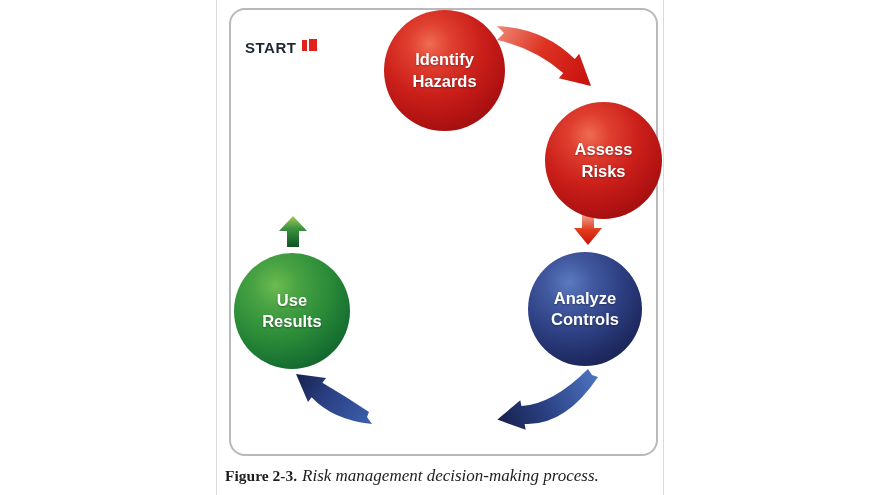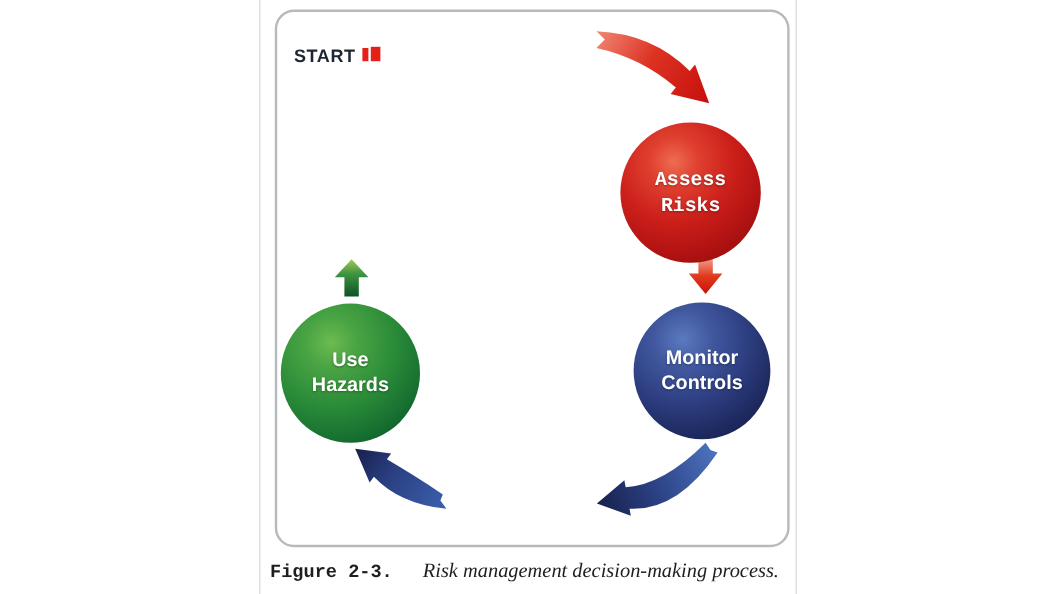--- a/index.html
+++ b/index.html
@@ -77,51 +77,50 @@
   .sphere.red {
     background: radial-gradient(circle at 38% 28%, #ee6c52 0%, #e04030 18%, #cb1f1a 45%, #b01212 70%, #850b0b 100%);
   }
   .sphere.green {
     background: radial-gradient(circle at 36% 28%, #6cbb50 0%, #48a343 20%, #2a8b38 48%, #177031 72%, #0b4a21 100%);
   }
   .sphere.blue {
     background: radial-gradient(circle at 36% 27%, #5b7ac0 0%, #41589f 22%, #2c3d7f 50%, #1e2a60 72%, #121a40 100%);
   }
   .pos-identify { left: 167px; top: 10px;  width: 121px; height: 121px; }
-  .pos-assess   { left: 300px; top: 102px; width: 117px; height: 117px; font-family: Liberation Mono, monospace; }
+  .pos-assess   { left: 328px; top: 102px; width: 117px; height: 117px; }
   .pos-analyze  { left: 311px; top: 252px; width: 114px; height: 114px; }
   .pos-make     { left: 167px; top: 331px; width: 116px; height: 116px; }
   .pos-use      { left: 17px;  top: 253px; width: 116px; height: 116px; }
   .pos-monitor  { left: 17px;  top: 100px; width: 116px; height: 114px; }
   
   .arrows-svg {
     position: absolute;
     left: 0; top: 0;
     width: 448px; height: 495px;
     pointer-events: none;
   }
   
   .caption {
     position: absolute;
     left: 8px; top: 466px;
     width: 430px;
     color: #1e1e1e;
     white-space: nowrap;
   }
   .caption .cap-label {
-    font-family: Liberation Mono, monospace;
+    font-family: Liberation Serif, serif;
     font-weight: 700;
     font-size: 15.5px;
     margin-right: 5px;
   }
   .caption .cap-text {
     font-family: "Liberation Serif", serif;
     font-style: italic;
     font-size: 17px;
-    margin-left: 20px;
   }
 </style>
 </head>
 <body>
 
 <div class="canvas">
   <div class="content-strip">
 
     <div class="panel"></div>
 
@@ -167,31 +166,35 @@
 
     <div class="start-wrap">
       <span class="start-text">START</span>
       <span class="start-flag">
         <span class="bar1"></span>
           <span class="bar2"></span>
       </span>
     </div>
 
 
+    <div class="sphere red pos-identify">
+      <span class="label">Identify
+Hazards</span>
+    </div>
     <div class="sphere red pos-assess">
       <span class="label">Assess
 Risks</span>
     </div>
     <div class="sphere blue pos-analyze">
-      <span class="label">Monitor
+      <span class="label">Analyze
 Controls</span>
     </div>
     <div class="sphere green pos-use">
       <span class="label">Use
-Hazards</span>
+Results</span>
     </div>
 
     <div class="caption">
       <span class="cap-label">Figure 2-3.</span><span class="cap-text">Risk management decision-making process.</span>
     </div>
 
   </div>
 </div>
 
 </body></html>

